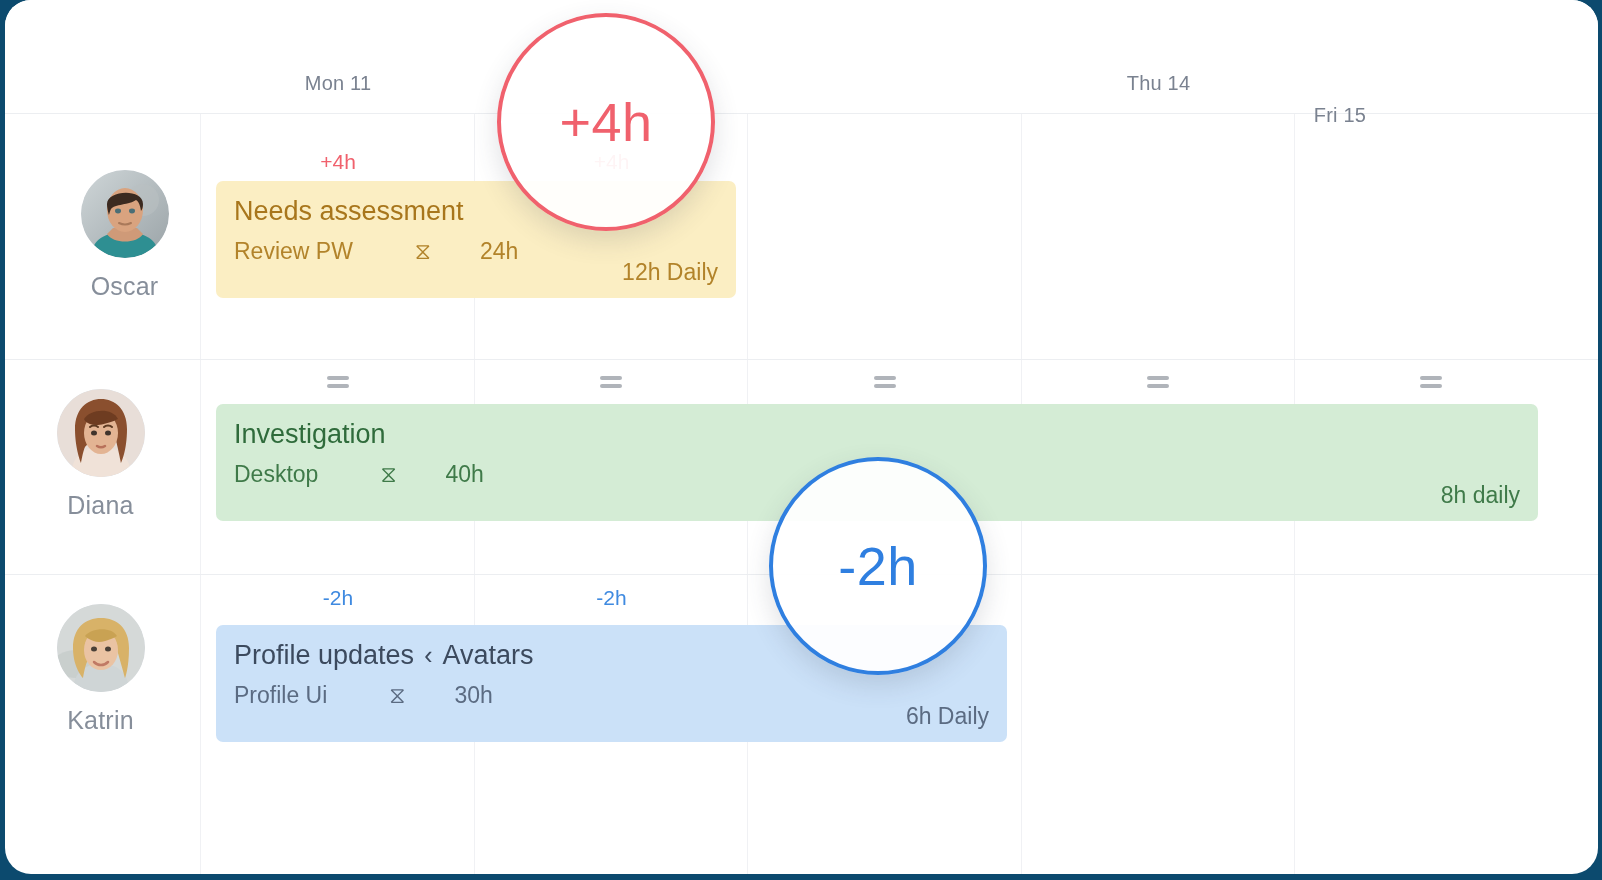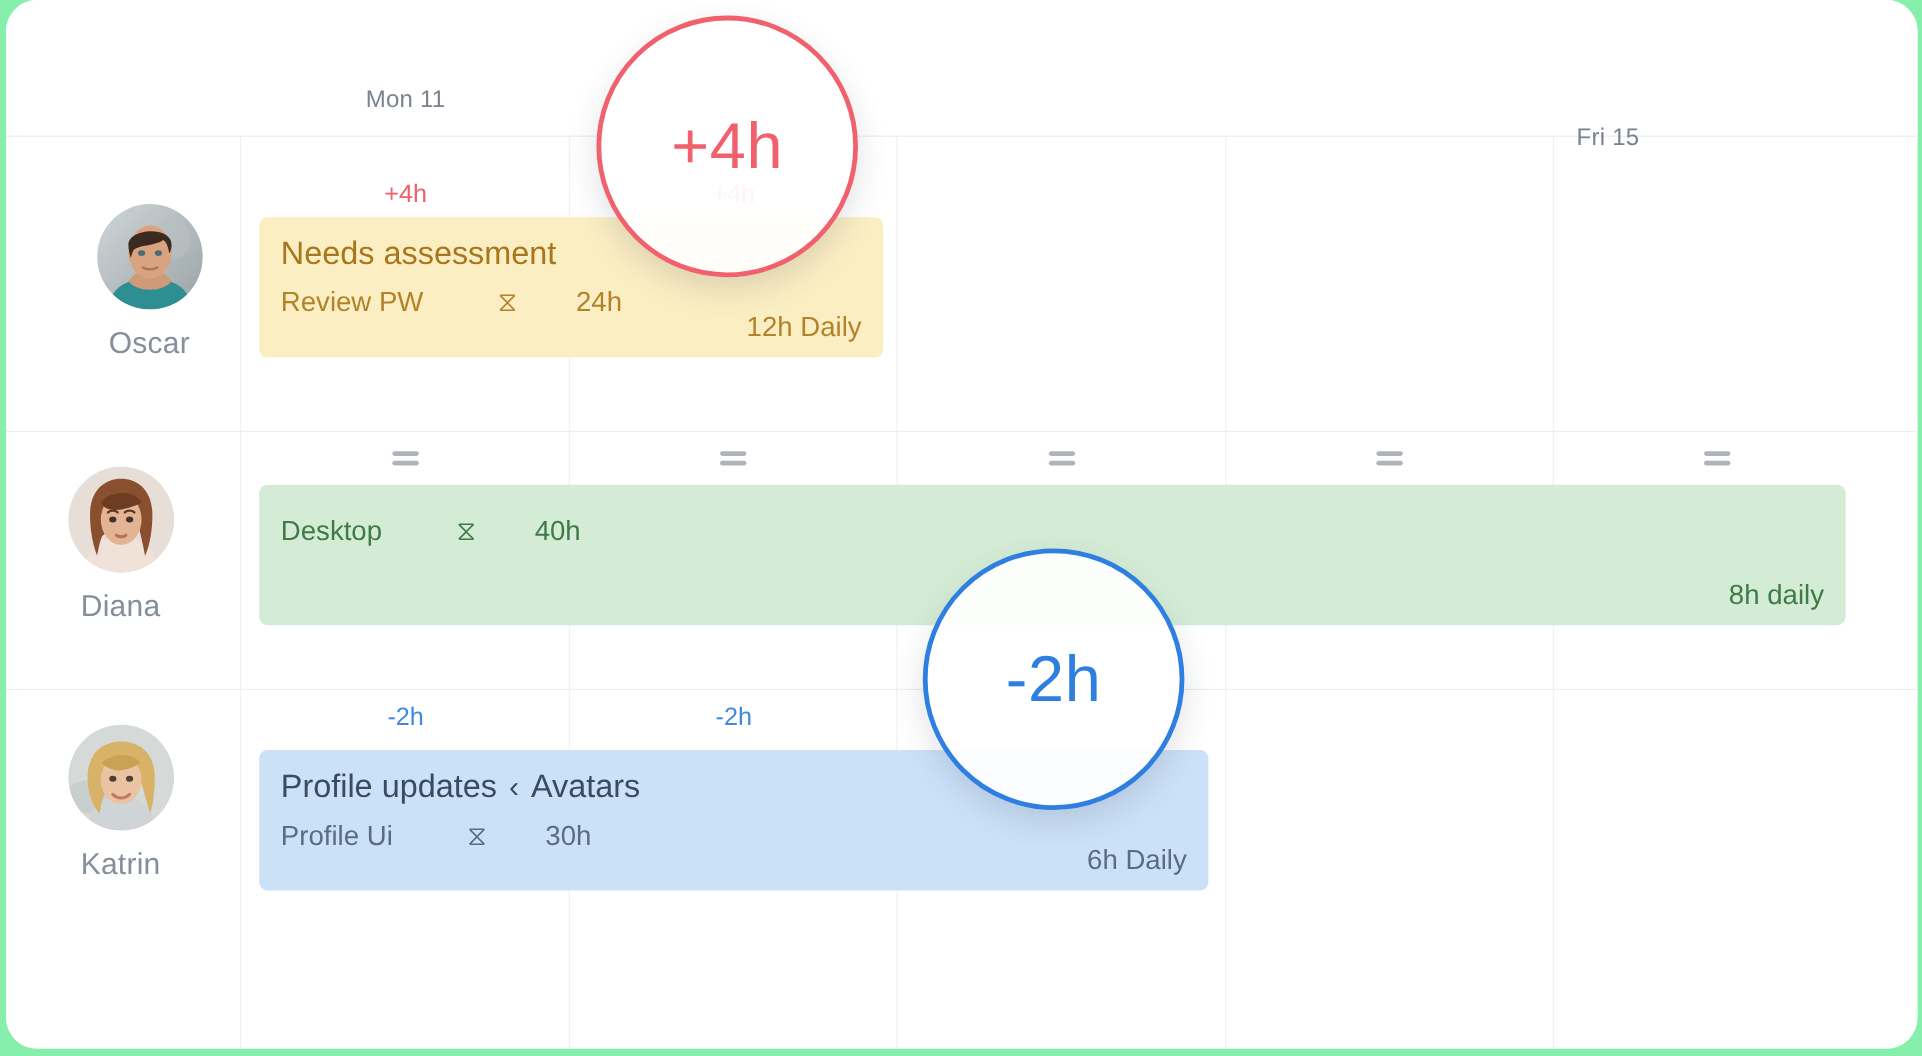--- a/index.html
+++ b/index.html
@@ -3,21 +3,21 @@
 <meta charset="utf-8">
 <style>
   html,body{margin:0;padding:0;}
   body{
     width:1602px;height:880px;overflow:hidden;
     background:#151528;
     font-family:"Liberation Sans","DejaVu Sans",sans-serif;
   }
   .frame{
     position:absolute;left:0;top:0;width:1602px;height:880px;
-    background:#86efac;
+    background:#0c4a6e;
   }
   .card{
     position:absolute;left:5px;top:0;width:1593px;height:874px;
     background:#ffffff;border-radius:26px;overflow:hidden;
   }
 
   
   .header{
     position:absolute;left:0;top:0;width:1593px;height:114px;
     background:#fff;border-bottom:1px solid #eceef1;box-sizing:border-box;
@@ -105,20 +105,21 @@
 </style>
 </head>
 <body>
 
 <div class="frame">
   <div class="card">
 
     <div class="header">
       <div class="day-label" style="left:196px;width:274px;">Mon 11</div>
       <div class="day-label" style="left:470px;width:273px;opacity:0;">Tue 12</div>
+      <div class="day-label" style="left:1017px;width:273px;">Thu 14</div>
       <div class="day-label" style="left:1274px;width:122px;margin-top:32px;">Fri 15</div>
     </div>
 
     <div class="grid">
       <div class="vline" style="left:195px;"></div>
       <div class="vline" style="left:469px;"></div>
       <div class="vline" style="left:742px;"></div>
       <div class="vline" style="left:1016px;"></div>
       <div class="vline" style="left:1289px;"></div>
 
@@ -230,20 +231,21 @@
     <div class="eqmark" style="left:1142px;top:376px;">
         <i></i>
         <i></i>
       </div>
     <div class="eqmark" style="left:1415px;top:376px;">
         <i></i>
         <i></i>
       </div>
 
     <div class="task task-green" style="left:211px;top:404px;width:1322px;height:117px;">
+      <div class="title">Investigation</div>
       <div class="meta">
         <span class="proj">Desktop</span>
         <span class="hourglass">⧖</span>
         <span class="est">40h</span>
       </div>
       <div class="rate">8h daily</div>
     </div>
 
     <div class="delta under" style="left:196px;width:274px;top:586px;">-2h</div>
     <div class="delta under" style="left:470px;width:273px;top:586px;">-2h</div>

